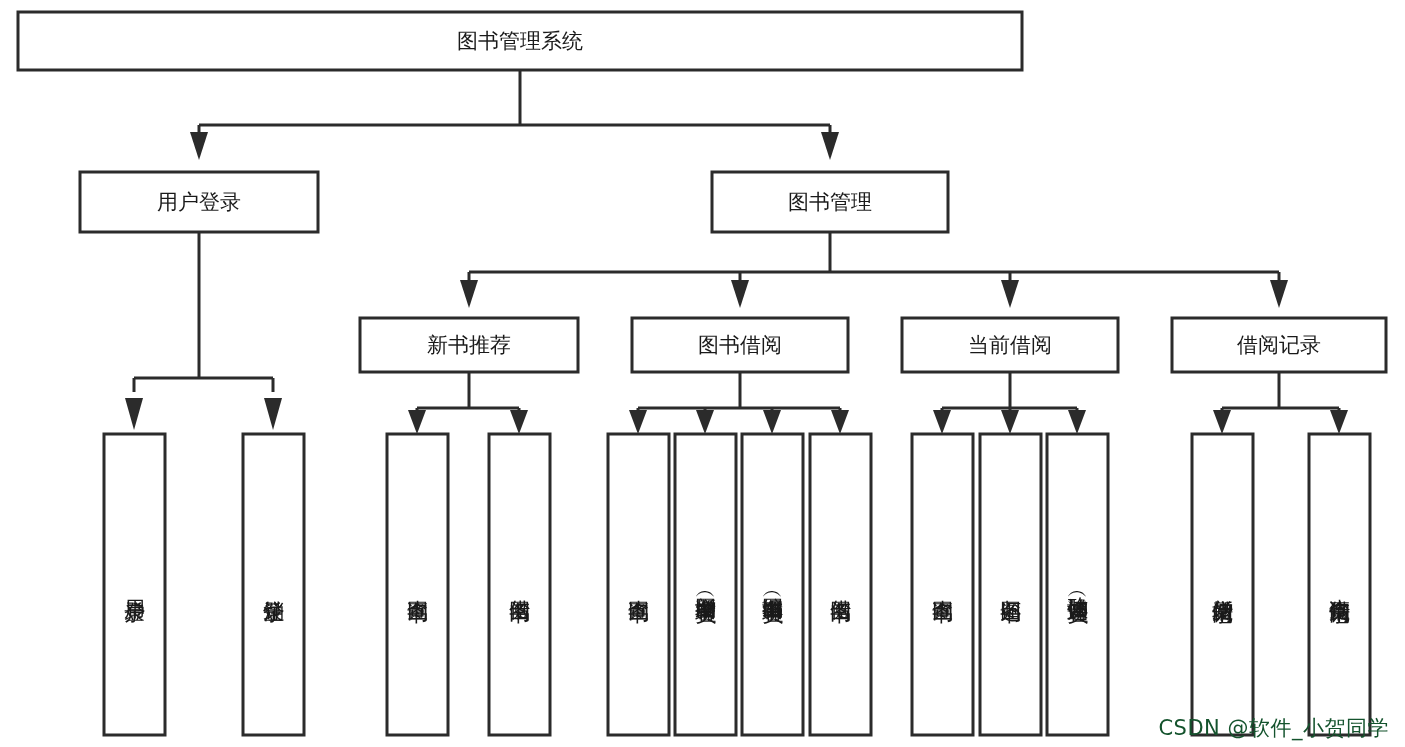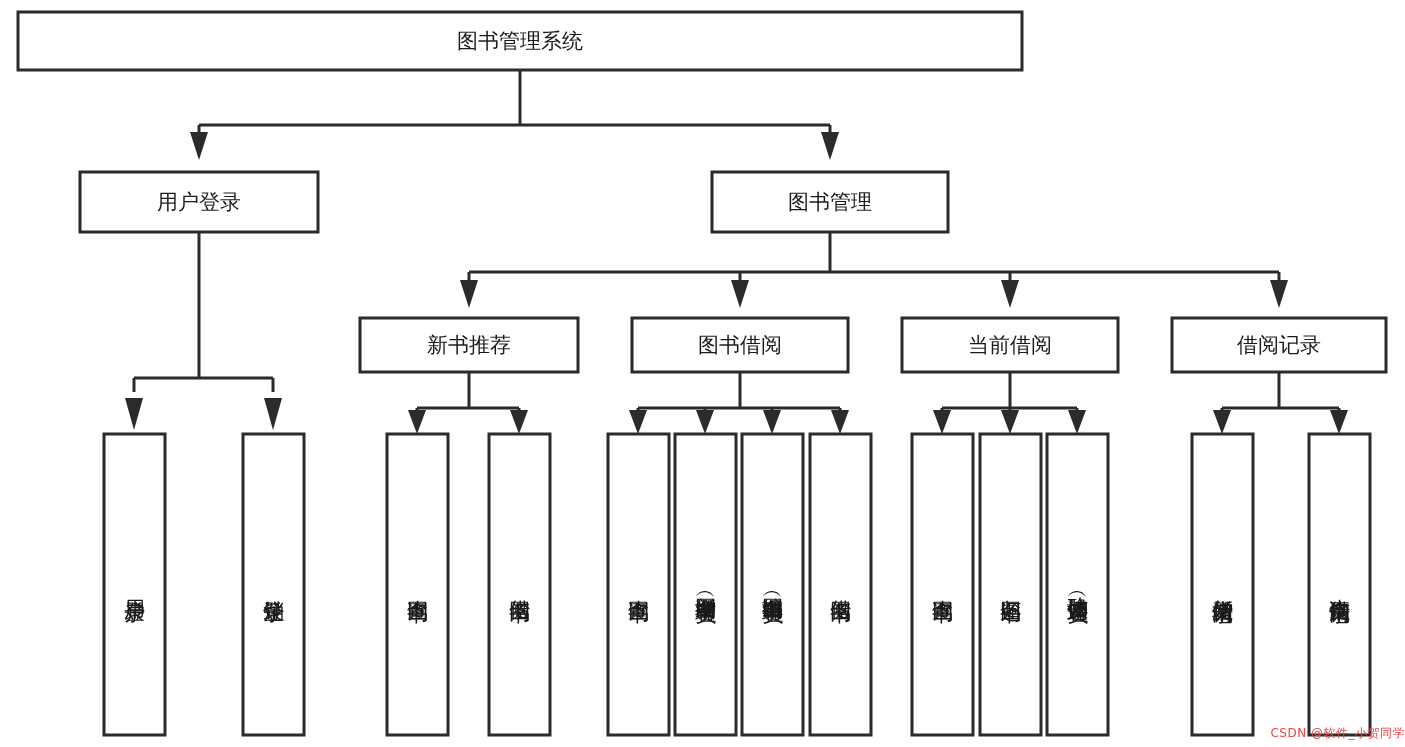--- a/index.html
+++ b/index.html
@@ -61,25 +61,25 @@
     line-height: 1.16;
     color: #1a1a1a;
     writing-mode: vertical-rl;
     text-orientation: upright;
     letter-spacing: 1px;
     white-space: nowrap;
     text-align: center;
   }
   #watermark {
     position: absolute;
-    right: 0;
+    right: 16px;
     bottom: 5px;
     font-family: "DejaVu Sans", "Liberation Sans", sans-serif;
-    font-size: 12px;
-    color: #ef4444;
+    font-size: 21px;
+    color: #14532d;
     letter-spacing: 0.5px;
     white-space: nowrap;
   }
 </style>
 </head>
 <body>
 
 <div id="diagram-root">
 
   <svg id="diagram-svg" viewBox="0 0 1405 747" xmlns="http://www.w3.org/2000/svg">

